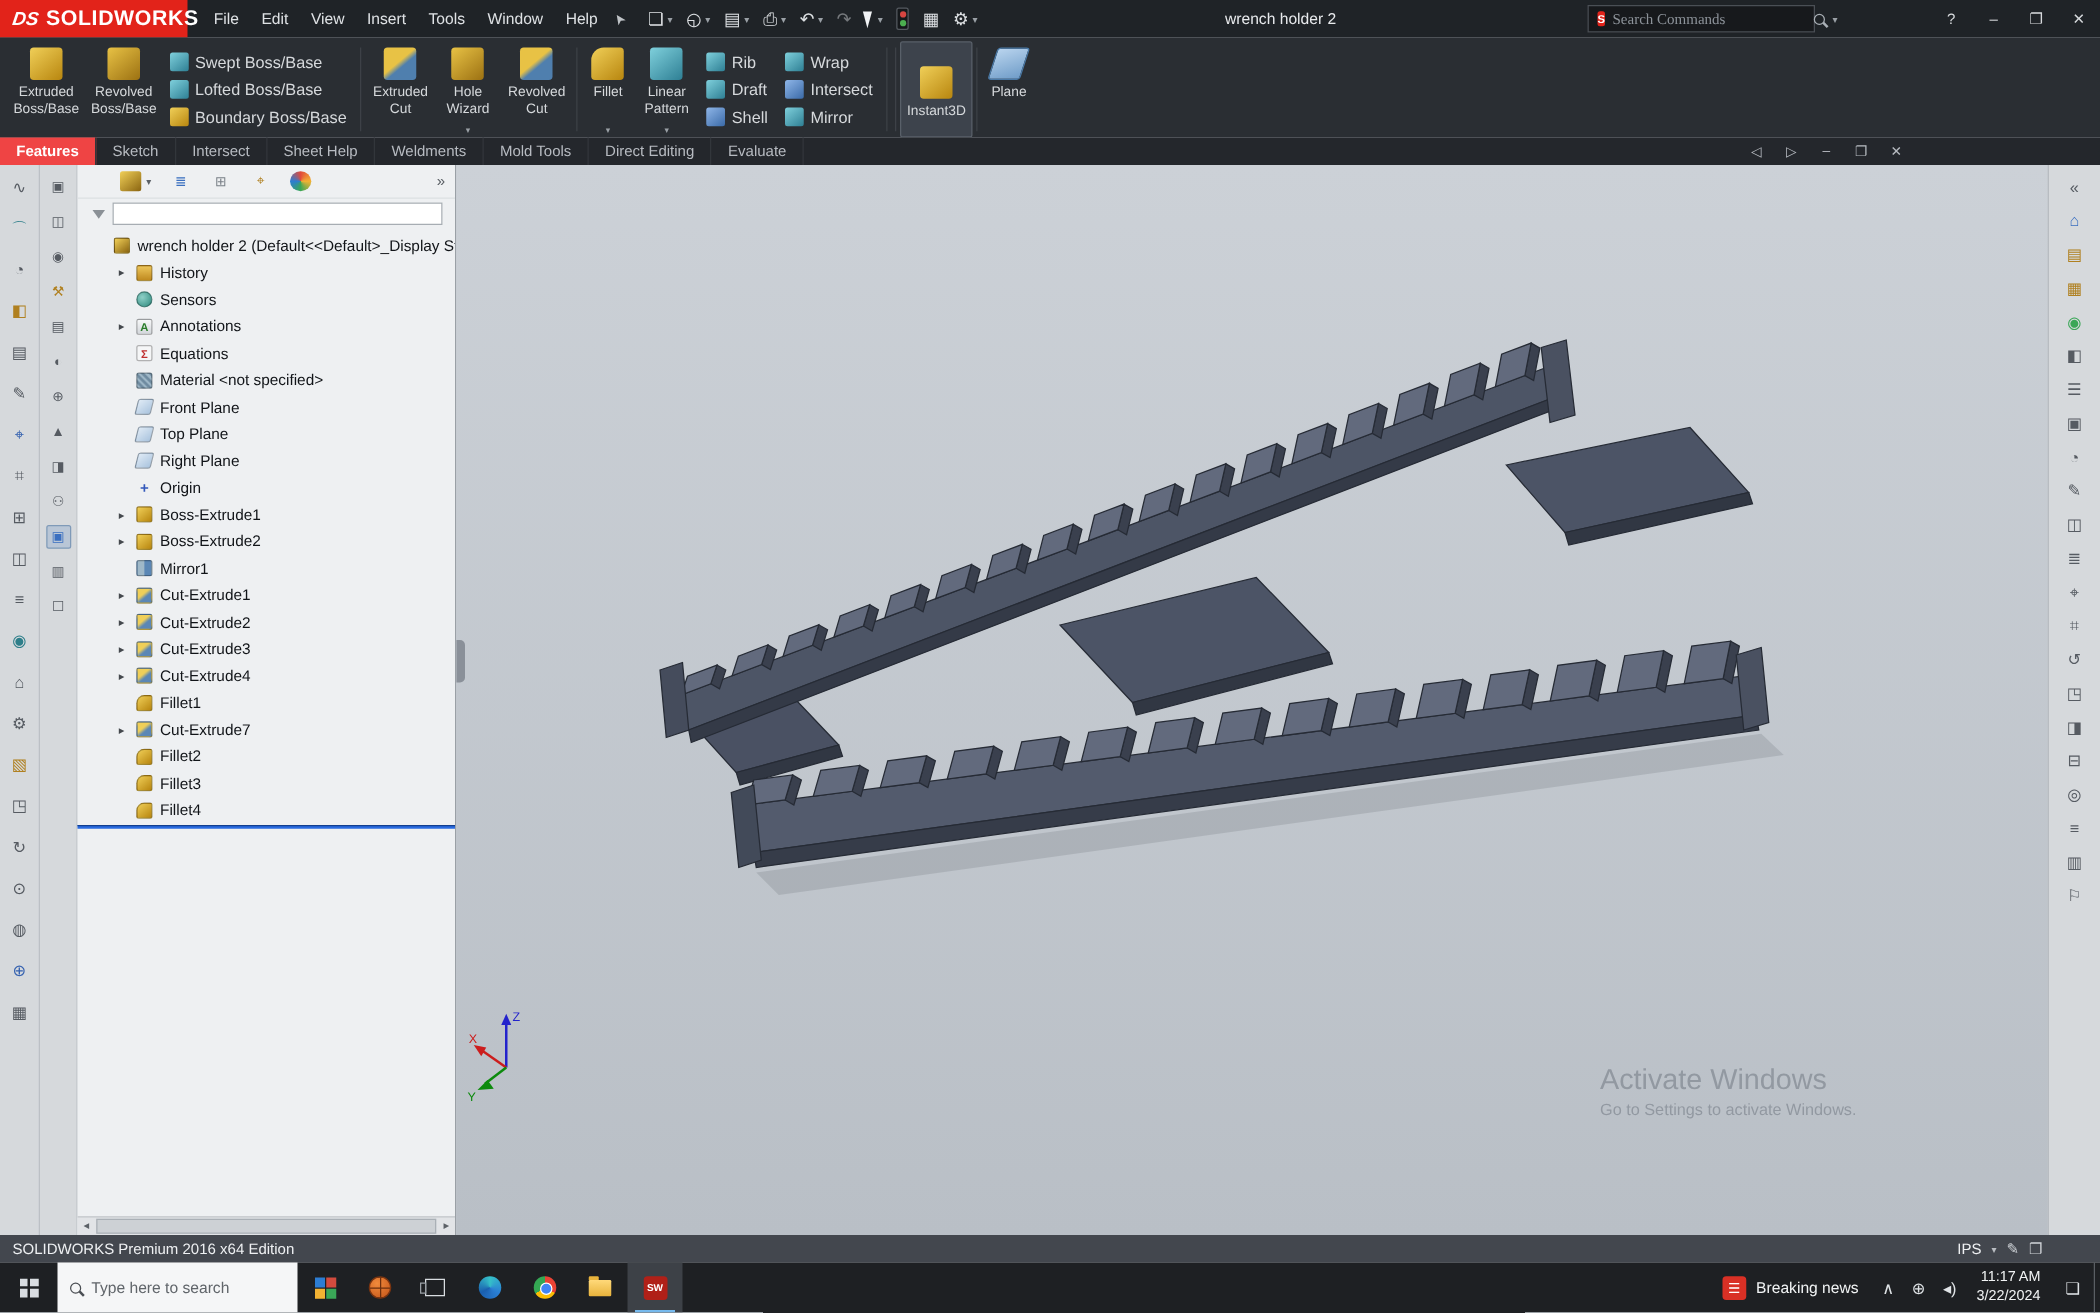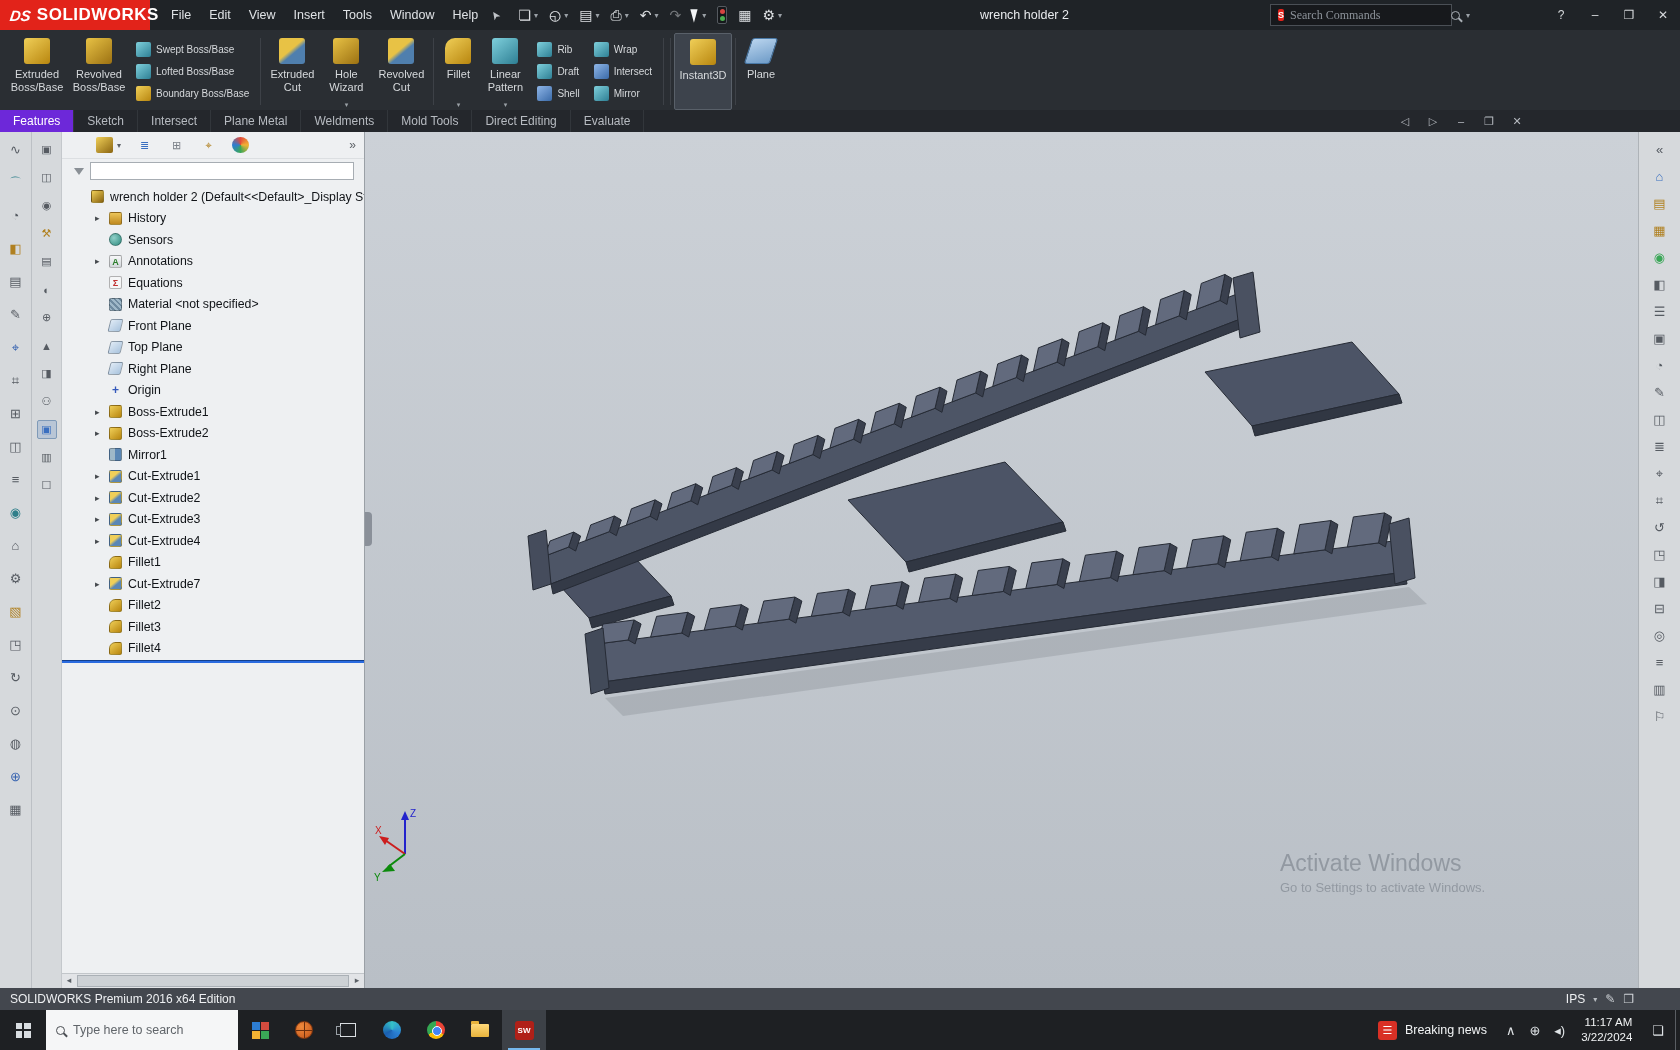--- a/index.html
+++ b/index.html
@@ -28,38 +28,38 @@
   .mag { width:9px; height:9px; border:1.5px solid #aab0b6; border-radius:50%; position:relative; flex:none; }
   .mag::after { content:''; position:absolute; width:5px; height:1.5px; background:#aab0b6; transform:rotate(45deg); right:-4px; bottom:-2px; }
   .win-ctrls { position:absolute; right:0; top:0; height:30px; display:flex; align-items:center; }
   .win-ctrls span { width:34px; text-align:center; color:#d6d9dc; font-size:12px; }
 
   
   .ribbon { position:absolute; left:0; top:30px; width:1680px; height:80px; background:#2a2e33; display:flex; align-items:stretch; padding:3px 0 0 6px; }
   .rgroup { display:flex; }
   .rsep { width:1px; background:#3d4147; margin:5px 3px; }
   .rlarge { display:flex; flex-direction:column; align-items:center; padding-top:5px; gap:4px; font-size:11px; color:#d6d9dc; text-align:center; line-height:1.15; position:relative; }
-  .rlarge.active { background:#3d434c; border:1px solid #596069; border-radius:2px; }
+  .rlarge.active { background:#3d434c; border:1px solid #596069; border-radius:2px;justify-content:center; }
   .gcaret { position:absolute; bottom:1px; left:50%; transform:translateX(-50%); font-size:7px; color:#9aa0a6; }
   .rstack { display:flex; flex-direction:column; gap:1px; padding:6px 4px 0 2px; }
-  .rsmall { display:flex; align-items:center; gap:5px; height:21px; font-size:10px; color:#d6d9dc; padding:0 4px; white-space:nowrap; }
+  .rsmall { display:flex; align-items:center; gap:5px; height:21px; font-size:13px; color:#d6d9dc; padding:0 4px; white-space:nowrap; }
   .ricon { width:26px; height:26px; border-radius:3px; flex:none; }
   .sicon { width:15px; height:15px; border-radius:2px; flex:none; }
   .ri-gold  { background:linear-gradient(140deg,#f0cf58,#b8860f); }
   .ri-gold2 { background:linear-gradient(140deg,#e8c245,#9c7112); }
   .ri-cut   { background:linear-gradient(140deg,#e8c245 45%,#4f7fae 58%); }
   .ri-teal  { background:linear-gradient(140deg,#7fd0dc,#2e7f94); }
   .ri-blue  { background:linear-gradient(140deg,#8fb6e8,#3a6aa8); }
   .ri-round { border-radius:10px 3px 3px 3px; }
   .ri-plane { background:linear-gradient(160deg,#b9d4ee,#6f9cc8); transform:skewX(-18deg); border:1px solid #4a7aa8; }
 
   
   .tabbar { position:absolute; left:0; top:110px; width:1680px; height:22px; background:#24272c; display:flex; align-items:stretch; }
   .tab { padding:0 13px; display:flex; align-items:center; font-size:12px; color:#b7bbc1; border-right:1px solid #32363b; }
-  .tab.active { background:#6d28d9; color:#ffffff; }
+  .tab.active { background:#ef4444; color:#ffffff;font-weight:bold; }
   .doc-ctrls { margin-left:auto; display:flex; align-items:center; gap:2px; padding-right:150px; }
   .doc-ctrls span { width:26px; text-align:center; color:#b7bbc1; font-size:11px; }
 
   
   .main { position:absolute; left:0; top:132px; width:1680px; height:856px; display:flex; }
   .vstrip { background:#d6d9dc; display:flex; flex-direction:column; align-items:center; padding-top:8px; flex:none; }
   .left1 { width:32px; border-right:1px solid #bcc0c5; gap:14px; }
   .left2 { width:30px; border-right:1px solid #c4c8cc; gap:9px; }
   .right1 { width:42px; border-left:1px solid #aeb3b8; gap:8px; }
   .strip-icn { width:20px; height:19px; display:flex; align-items:center; justify-content:center; font-size:13px; color:#565b62; flex:none; }
@@ -301,21 +301,21 @@
       <span>Plane</span>
     </div>
   </div>
 </div>
 
 <div class="tabbar">
   <div style="display:flex">
       <div class="tab active">Features</div>
       <div class="tab">Sketch</div>
       <div class="tab">Intersect</div>
-      <div class="tab">Plane Metal</div>
+      <div class="tab">Sheet Help</div>
       <div class="tab">Weldments</div>
       <div class="tab">Mold Tools</div>
       <div class="tab">Direct Editing</div>
       <div class="tab">Evaluate</div>
     </div>
   <div class="doc-ctrls">
     <span>◁</span>
     <span>▷</span>
     <span>–</span>
     <span>❐</span>

